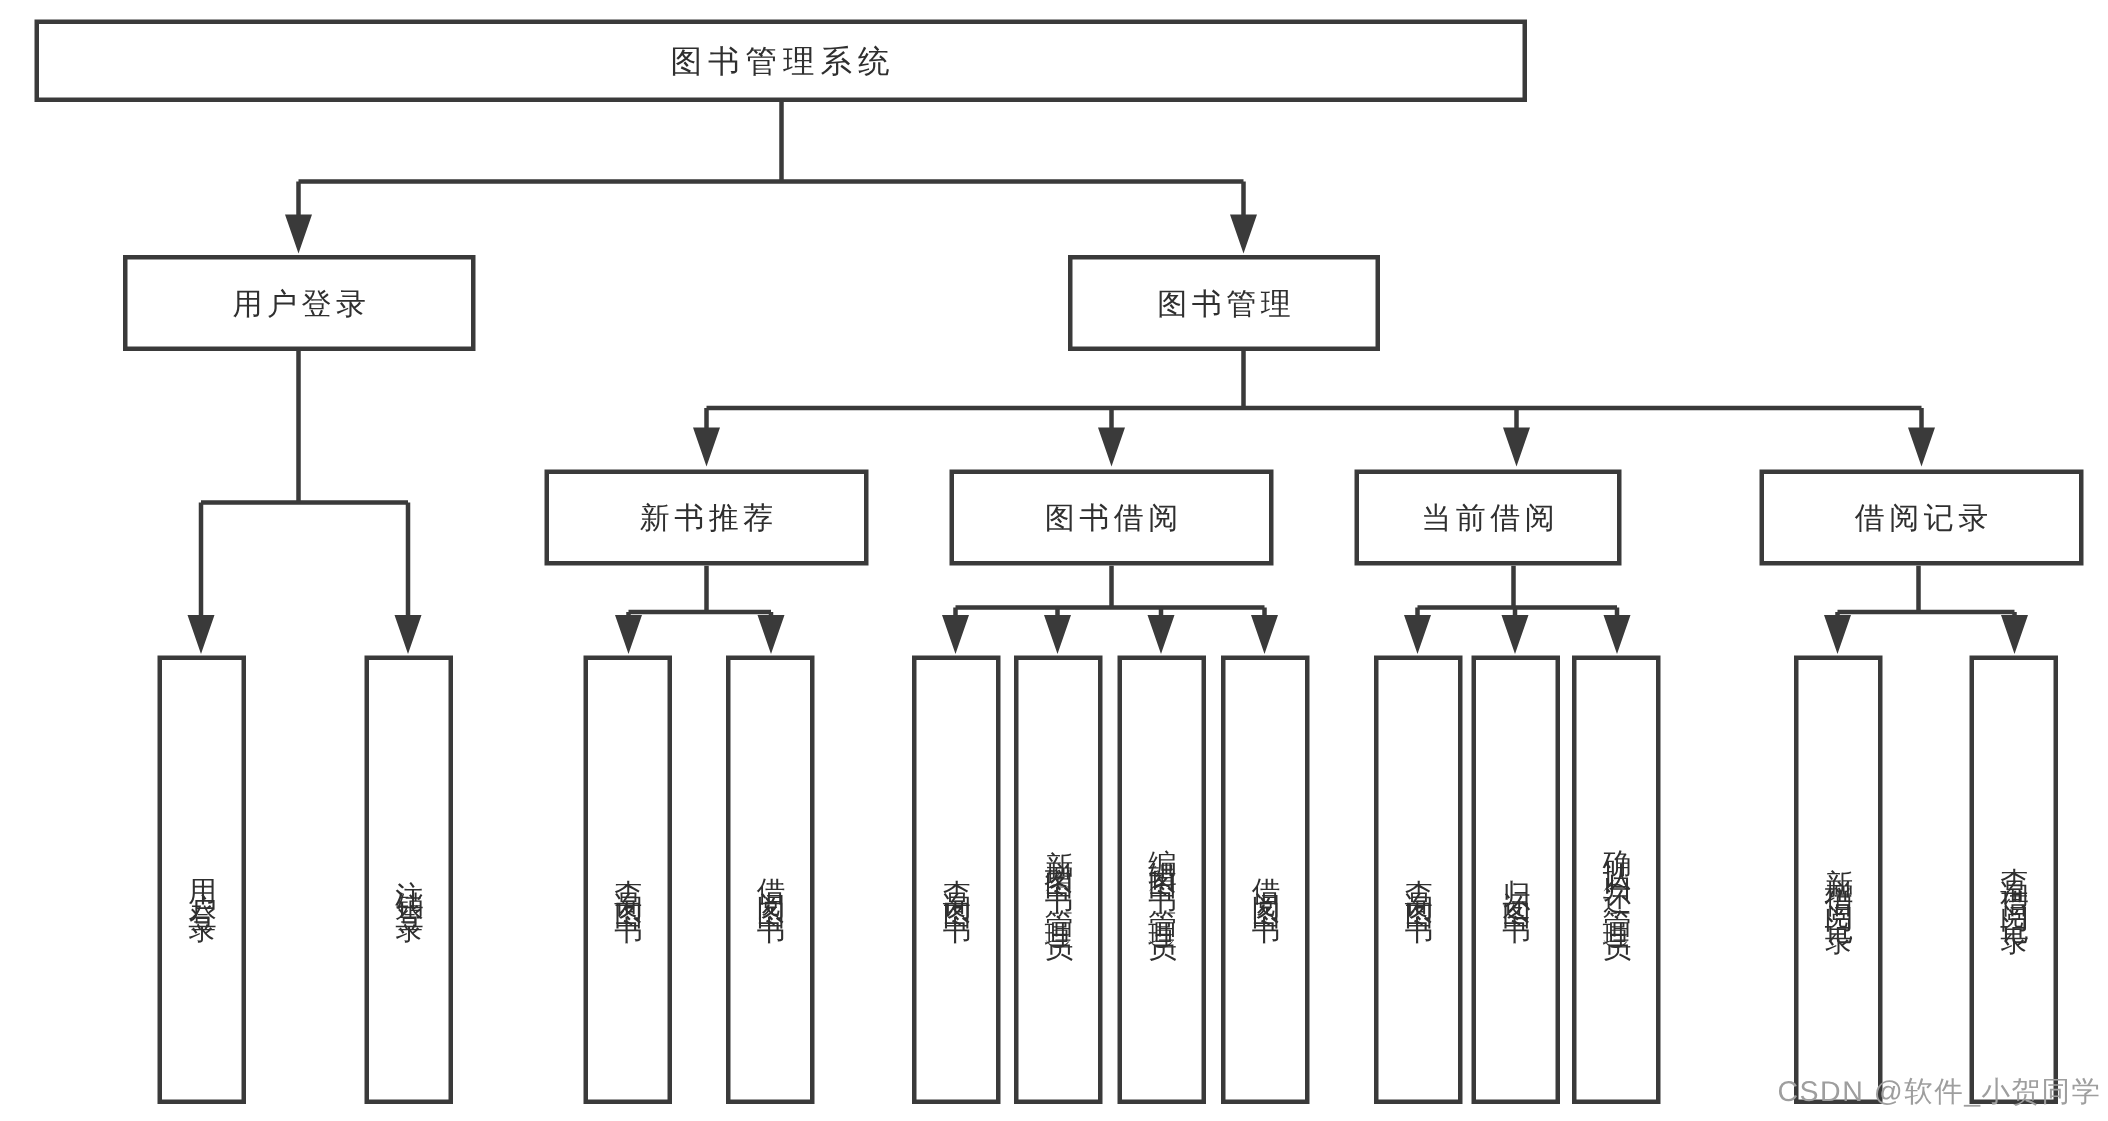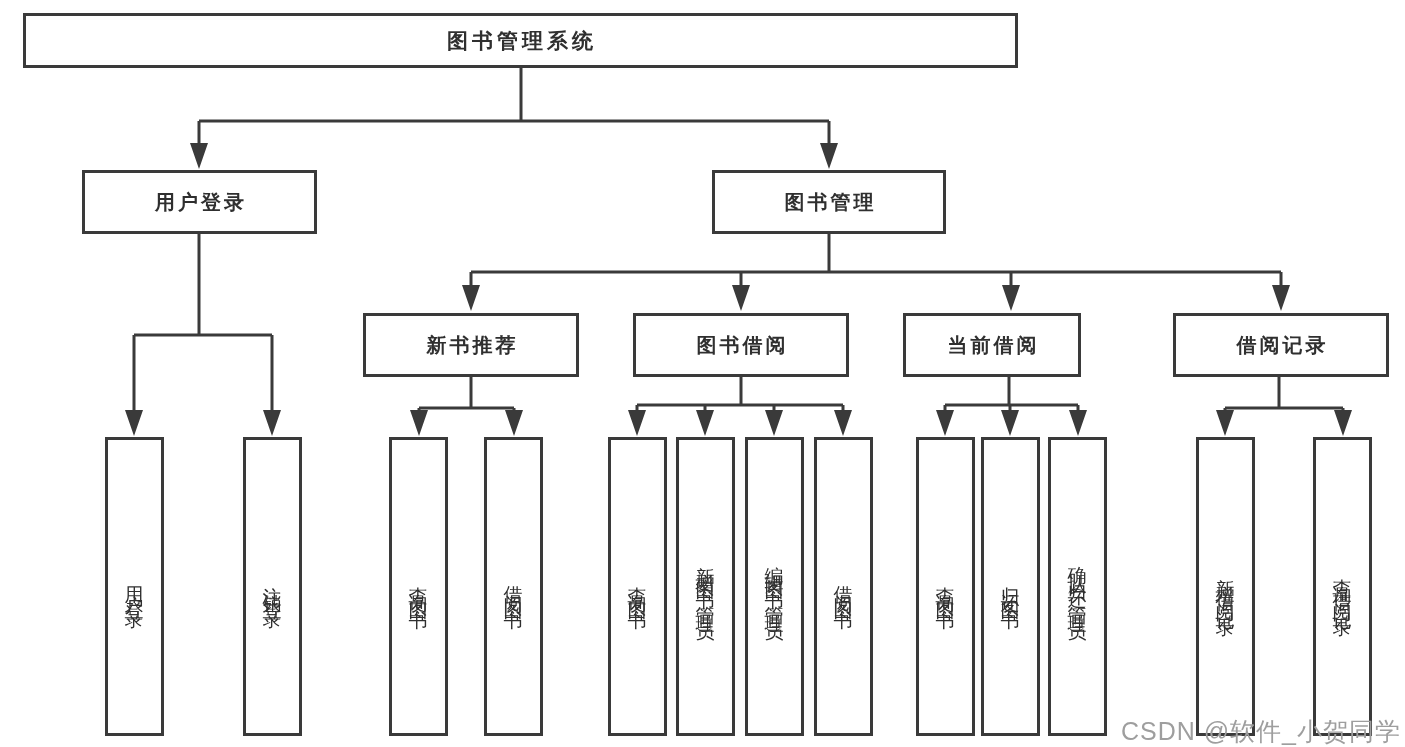--- a/index.html
+++ b/index.html
@@ -25,34 +25,33 @@
     align-items: center;
     justify-content: center;
     color: #2f2f2f;
     z-index: 2;
   }
   .node .h-label {
     font-size: 20px;
     letter-spacing: 3px;
     text-indent: 3px;
     white-space: nowrap;
-    font-weight: bold;
   }
   .node.l1 .h-label { font-size: 21px; letter-spacing: 4px; }
   .node.vertical .v-label {
     writing-mode: vertical-rl;
     font-size: 19px;
     letter-spacing: 8px;
     line-height: 1;
   }
   .watermark {
     position: absolute;
     right: 4px;
     top: 715px;
-    font-size: 25px;
+    font-size: 19px;
     letter-spacing: 1px;
     color: #9e9e9e;
     z-index: 3;
     white-space: nowrap;
   }
 </style>
 </head>
 <body>
 
 <div class="canvas">
@@ -77,21 +76,21 @@
          M1216 410 L1234 410 L1225 436 Z  M1334 410 L1352 410 L1343 436 Z"></path>
   </svg>
 
   <div class="node l1" style="left:23px; top:13px; width:995px; height:55px;">
     <span class="h-label">图书管理系统</span>
   </div>
 
   <div class="node" style="left:82px; top:170px; width:235px; height:64px;">
     <span class="h-label">用户登录</span>
   </div>
-  <div class="node" style="left:712px; top:170px; width:234px; height:64px;">
+  <div class="node" style="left:712px; top:170px; width:208px; height:64px;">
     <span class="h-label">图书管理</span>
   </div>
 
   <div class="node" style="left:363px; top:313px; width:216px; height:64px;">
     <span class="h-label">新书推荐</span>
   </div>
   <div class="node" style="left:633px; top:313px; width:216px; height:64px;align-items:center;">
     <span class="h-label">图书借阅</span>
   </div>
   <div class="node" style="left:903px; top:313px; width:178px; height:64px;">

